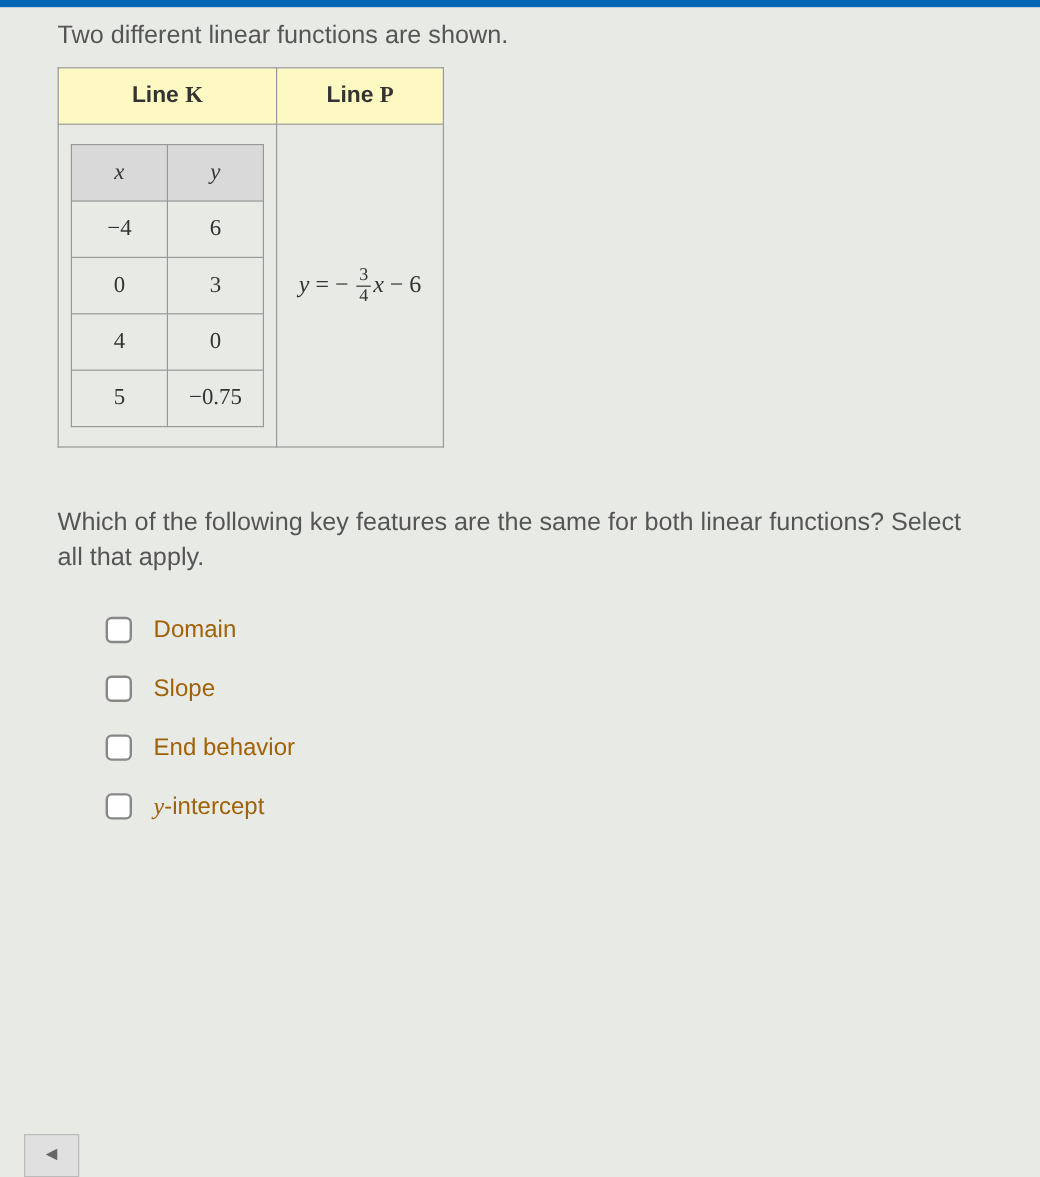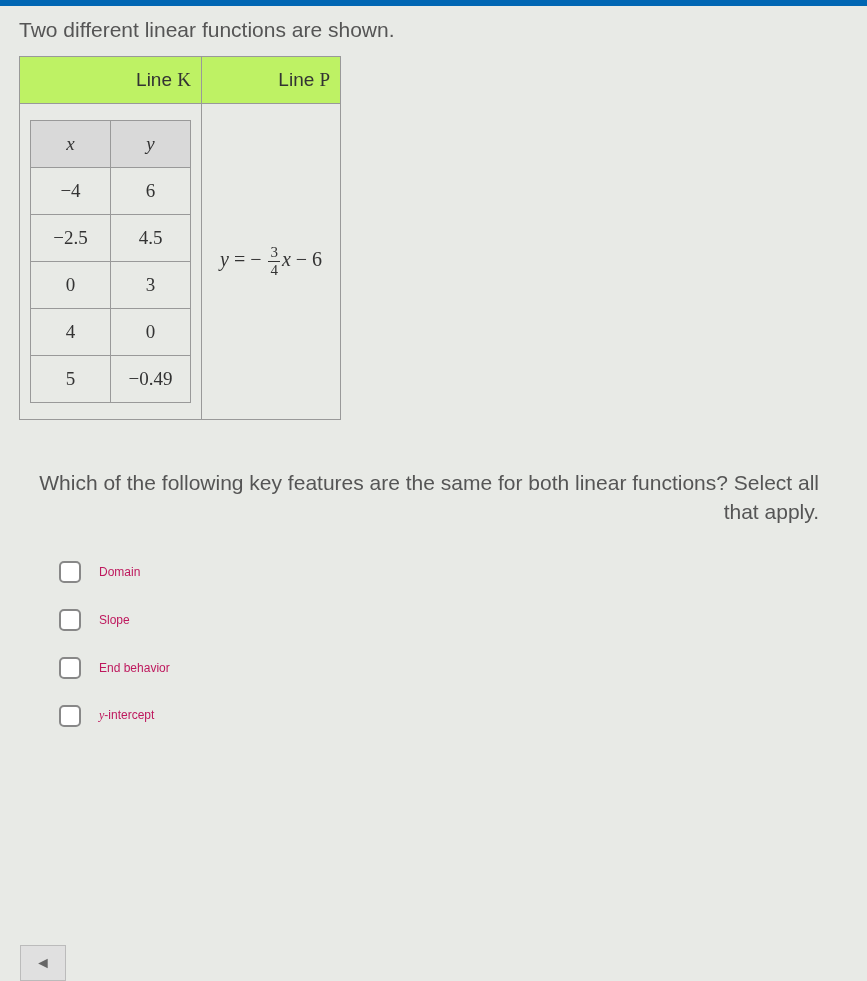--- a/index.html
+++ b/index.html
@@ -12,40 +12,40 @@
       background: #e8eae6;
       width: 867px;
       height: 981px;
       position: relative;
     }
     .top-bar {
       height: 6px;
       background: #0066b3;
     }
     .content {
-      padding: 12px 48px 20px 19px;
+      padding: 12px 48px 20px 48px;
     }
     .prompt-text {
       font-size: 21px;
       color: #555;
       margin-bottom: 14px;
       font-weight: 400;
     }
     .outer-table {
       border-collapse: collapse;
       border: 1px solid #999;
     }
     .outer-table th {
-      background: #bef264;
+      background: #fef9c3;
       border: 1px solid #999;
       padding: 12px 10px;
-      font-weight: 400;
+      font-weight: 700;
       font-size: 19px;
       color: #333;
-      text-align: right;
+      text-align: center;
     }
     .outer-table td.outer-cell {
       border: 1px solid #999;
       padding: 16px 10px;
       vertical-align: middle;
       text-align: center;
     }
     .inner-table {
       border-collapse: collapse;
       margin: 0 auto;
@@ -91,42 +91,41 @@
     .frac .den {
       display: block;
       padding: 1px 2px 0 2px;
     }
     .question-text {
       font-size: 21px;
       color: #555;
       margin-top: 48px;
       margin-bottom: 34px;
       line-height: 1.4;
-      text-align: right;
     }
     .options {
       padding-left: 40px;
     }
     .option-row {
       display: flex;
       align-items: center;
       margin-bottom: 26px;
     }
     .checkbox {
       width: 22px;
       height: 22px;
       border: 2px solid #888;
       border-radius: 5px;
       background: #fff;
       margin-right: 18px;
       flex-shrink: 0;
     }
     .option-label {
-      font-size: 12px;
-      color: #be185d;
+      font-size: 20px;
+      color: #a16207;
     }
     .bottom-nav {
       position: absolute;
       bottom: 0;
       left: 0;
       right: 0;
       display: flex;
       justify-content: space-between;
       padding: 0 48px 0 20px;
     }
@@ -176,34 +175,30 @@
                 <th>x</th>
                 <th>y</th>
               </tr>
             </thead>
             <tbody>
               <tr>
                 <td>−4</td>
                 <td>6</td>
               </tr>
               <tr>
-                <td>−2.5</td>
-                <td>4.5</td>
-              </tr>
-              <tr>
                 <td>0</td>
                 <td>3</td>
               </tr>
               <tr>
                 <td>4</td>
                 <td>0</td>
               </tr>
               <tr>
                 <td>5</td>
-                <td>−0.49</td>
+                <td>−0.75</td>
               </tr>
             </tbody>
           </table>
         </td>
         <td class="outer-cell">
           <div class="equation">
             <span class="italic-var">y</span><span> = − </span><span class="frac"><span class="num">3</span><span class="den">4</span></span><span class="italic-var">x</span><span> − 6</span>
           </div>
         </td>
       </tr>

